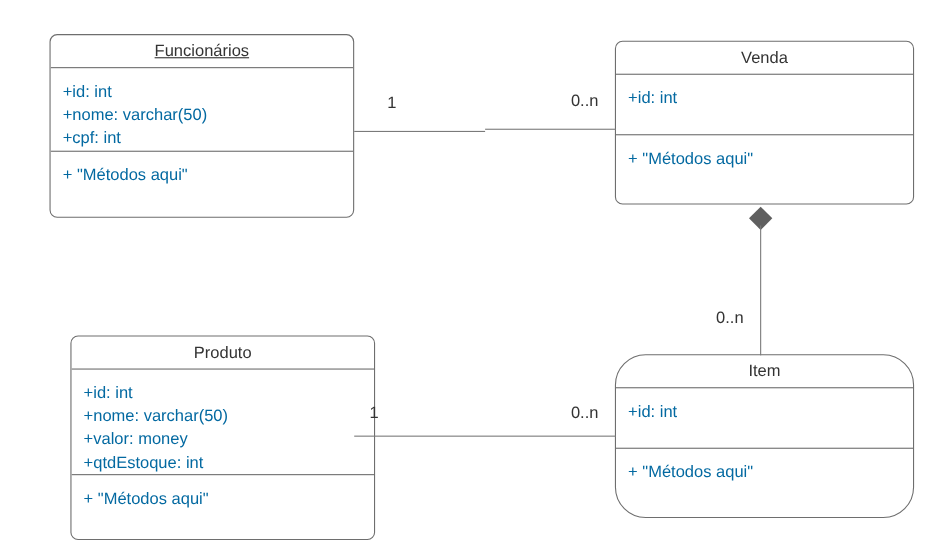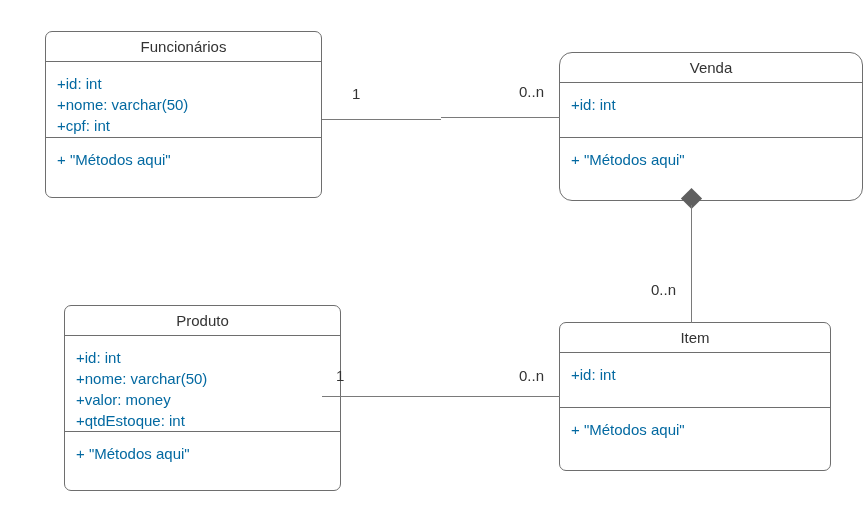--- a/index.html
+++ b/index.html
@@ -78,32 +78,32 @@
     line-height: 1;
     white-space: pre;
   }
 </style>
 </head>
 <body>
 
 <div id="canvas">
 
   <div class="uml-class" style="left:45px; top:31px; width:277px; height:167px;">
-    <div class="uml-title" style="height:30px;">Funcionários</div>
+    <div class="uml-title" style="height:30px;text-decoration:underline;">Funcionários</div>
     <div class="uml-section attributes" style="height:76px;">
       <div class="uml-line">+id: int</div>
       <div class="uml-line">+nome: varchar(50)</div>
       <div class="uml-line">+cpf: int</div>
     </div>
     <div class="uml-section methods">
       <div class="uml-line">+ "Métodos aqui"</div>
     </div>
   </div>
 
-  <div class="uml-class" style="left:559px; top:52px; width:304px; height:149px;border-radius:13px;">
+  <div class="uml-class" style="left:559px; top:37px; width:272px; height:149px;">
     <div class="uml-title" style="height:30px;">Venda</div>
     <div class="uml-section attributes" style="height:55px;">
       <div class="uml-line">+id: int</div>
     </div>
     <div class="uml-section methods">
       <div class="uml-line">+ "Métodos aqui"</div>
     </div>
   </div>
 
   <div class="uml-class" style="left:45px; top:305px; width:277px; height:186px;margin-left:19px;">
@@ -112,21 +112,21 @@
       <div class="uml-line">+id: int</div>
       <div class="uml-line">+nome: varchar(50)</div>
       <div class="uml-line">+valor: money</div>
       <div class="uml-line">+qtdEstoque: int</div>
     </div>
     <div class="uml-section methods">
       <div class="uml-line">+ "Métodos aqui"</div>
     </div>
   </div>
 
-  <div class="uml-class" style="left:559px; top:322px; width:272px; height:149px;">
+  <div class="uml-class" style="left:559px; top:322px; width:272px; height:149px;border-radius:28px;">
     <div class="uml-title" style="height:30px;">Item</div>
     <div class="uml-section attributes" style="height:55px;">
       <div class="uml-line">+id: int</div>
     </div>
     <div class="uml-section methods">
       <div class="uml-line">+ "Métodos aqui"</div>
     </div>
   </div>
 
   <div class="conn-h" style="left:322px; top:119px; width:119px;"></div>

